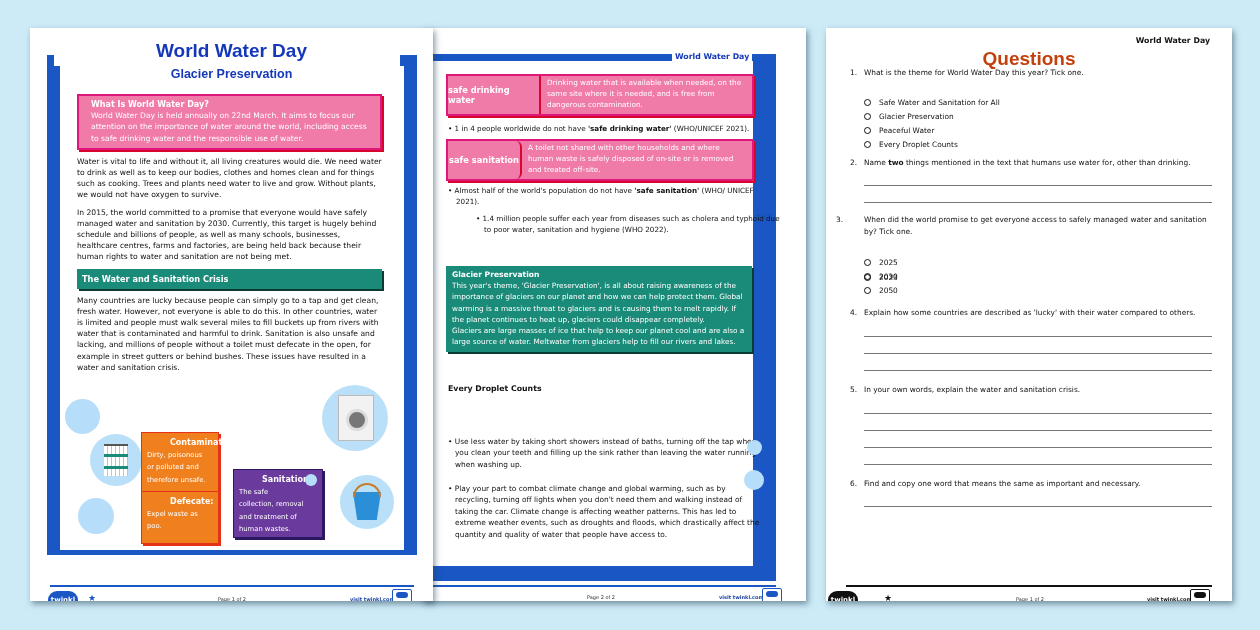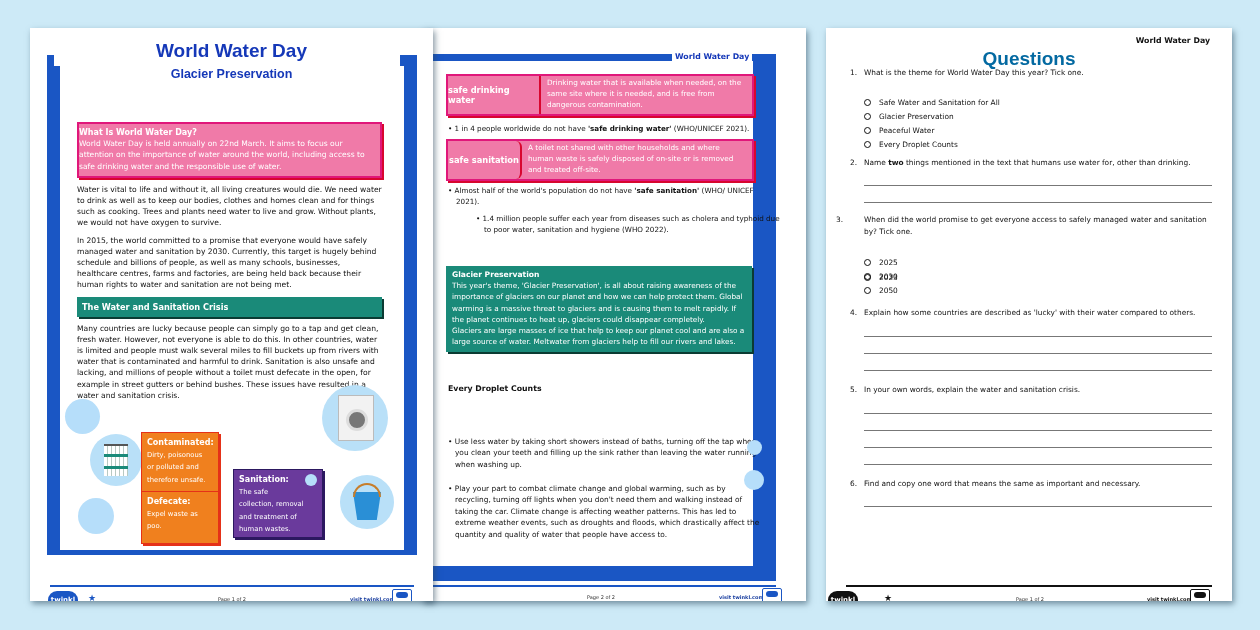--- a/index.html
+++ b/index.html
@@ -14,28 +14,28 @@
   
   .frame { position: absolute; background: #1a56c4; }
   .frame-inner { position: absolute; background: #fff; }
   .bubble { position: absolute; border-radius: 50%; border: 1.5px solid #9fd4f5; background: transparent; }
   .bubble.fill { background: #b6defa; border: none; }
 
   
   .p1-title { position: absolute; left: 0; width: 403px; top: 12px; text-align: center; color: #1538b8; font-weight: bold; font-size: 19px; font-family: "Liberation Sans", sans-serif; }
   .p1-sub { position: absolute; left: 0; width: 403px; top: 39px; text-align: center; color: #1538b8; font-weight: bold; font-size: 12.5px; font-family: "Liberation Sans", sans-serif; }
   .content-area { position: absolute; left: 47px; top: 66px; width: 305px; }
-  .pinkbox { background: #f07aa8; border: 2px solid #e0177a; box-shadow: 2px 2px 0 #d8062f; color: #fff; padding: 3px 6px 4px 0; font-size: 7.6px; line-height: 11.2px; margin-top: 28px; }
+  .pinkbox { background: #f07aa8; border: 2px solid #e0177a; box-shadow: 2px 2px 0 #d8062f; color: #fff; padding: 3px 6px 4px 12px; font-size: 7.6px; line-height: 11.2px; }
   .pinkbox .h { font-weight: bold; font-size: 8px; }
   .body-text { font-size: 7.6px; line-height: 11.2px; color: #111; font-family: "DejaVu Sans", sans-serif; }
   .para { margin-top: 6px; }
   .tealbar { background: #1a8a79; color: #fff; font-weight: bold; font-size: 8.2px; padding: 5px 5px; margin-top: 6px; box-shadow: 2px 2px 0 #0b3b33; }
 
   .defbox { position: absolute; color: #fff; font-size: 6.8px; line-height: 12.2px; padding: 4px 5px; }
-  .defbox .h { font-weight: bold; font-size: 8px; }
+  .defbox .h { font-weight: bold; font-size: 8px; margin-left: 23px; }
   .orange { background: #f0801e; border: 1.5px solid #e53118; box-shadow: 2px 2px 0 #e53118; }
   .purple { background: #6a3a9c; border: 1.5px solid #2c1860; box-shadow: 2px 2px 0 #2c1860; }
   .picbubble { position: absolute; border-radius: 50%; background: #b9e0f8; overflow: hidden; }
 
   .footer-line { position: absolute; height: 2px; background: #1a56c4; }
   .footer { position: absolute; font-size: 5px; color: #1a3fa0; }
   .logo { position: absolute; width: 30px; height: 18px; border-radius: 9px; background: #1a56c4; color: #fff; font-size: 7px; font-weight: bold; text-align: center; line-height: 18px; }
   .star { position: absolute; color: #1a56c4; font-size: 9px; }
   .badge { position: absolute; width: 20px; height: 20px; border: 1.5px solid #1a56c4; border-radius: 2px; background: #fff; }
   .badge::before { content:""; position: absolute; left: 3px; top: 2px; width: 12px; height: 6px; border-radius: 4px; background: #1a56c4; }
@@ -44,21 +44,21 @@
   .term { font-weight: bold; font-size: 8.3px; display: flex; align-items: center; justify-content: center; border-right: 2px solid #d8062f; }
   .termdef { font-size: 7.3px; line-height: 10.8px; padding: 2px 6px; }
   .bullet { position: absolute; left: 26px; width: 310px; font-size: 7.2px; line-height: 10.5px; color: #111; padding-left: 8px; text-indent: -8px; }
   .bullet b { font-weight: bold; }
   .glacier { position: absolute; left: 24px; top: 238px; width: 306px; background: #1a8a79; color: #fff; padding: 3px 6px 5px 6px; font-size: 7.3px; line-height: 11.2px; box-shadow: 2px 2px 0 #0b3b33; }
   .glacier .h { font-weight: bold; font-size: 7.6px; }
   .p2-text { position: absolute; left: 26px; width: 312px; font-size: 7.4px; line-height: 11.4px; color: #111; }
 
   
   .q-header { position: absolute; right: 22px; top: 8px; font-size: 7.8px; color: #111; font-weight: bold; }
-  .q-title { position: absolute; left: 0; width: 406px; top: 20px; text-align: center; font-size: 19px; font-weight: bold; color: #0369a1; font-family: "Liberation Sans", sans-serif; }
+  .q-title { position: absolute; left: 0; width: 406px; top: 20px; text-align: center; font-size: 19px; font-weight: bold; color: #c2410c; font-family: "Liberation Sans", sans-serif; }
   .q { position: absolute; left: 24px; width: 370px; font-size: 7.4px; line-height: 11.5px; color: #111; }
   .q .num { display: inline-block; width: 14px; }
   .opt { position: absolute; left: 38px; font-size: 7.4px; color: #111; display: flex; align-items: center; }
   .radio { width: 7px; height: 7px; border: 1.3px solid #111; border-radius: 50%; margin-right: 8px; }
   .ansline { position: absolute; left: 38px; width: 348px; height: 1px; background: #777; }
   .p3-footline { position: absolute; left: 20px; width: 366px; top: 557px; height: 1.5px; background: #111; }
   .logo-bw { position: absolute; width: 30px; height: 18px; border-radius: 9px; background: #111; color: #fff; font-size: 7px; font-weight: bold; text-align: center; line-height: 18px; }
   .badge-bw { position: absolute; width: 20px; height: 20px; border: 1.5px solid #111; border-radius: 2px; background: #fff; }
   .badge-bw::before { content:""; position: absolute; left: 3px; top: 2px; width: 12px; height: 6px; border-radius: 4px; background: #111; }
 </style>

